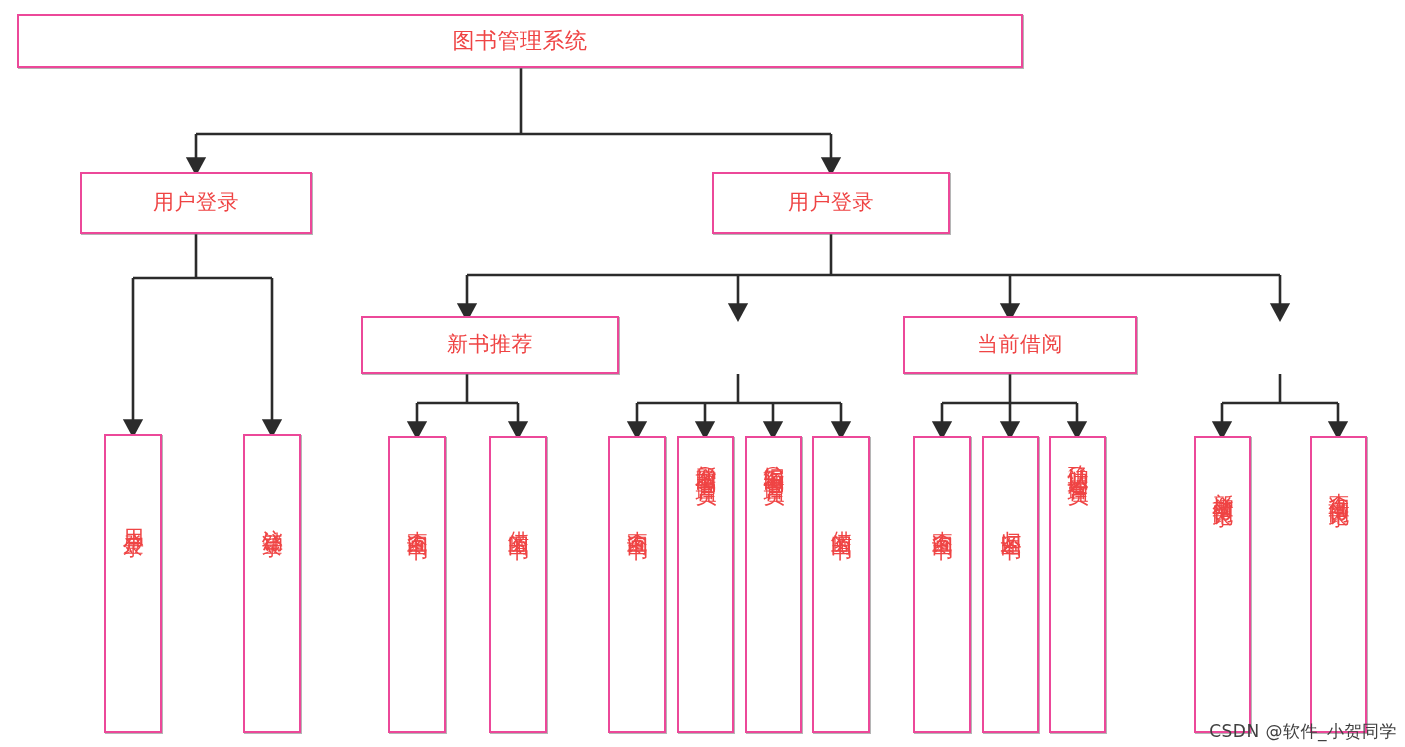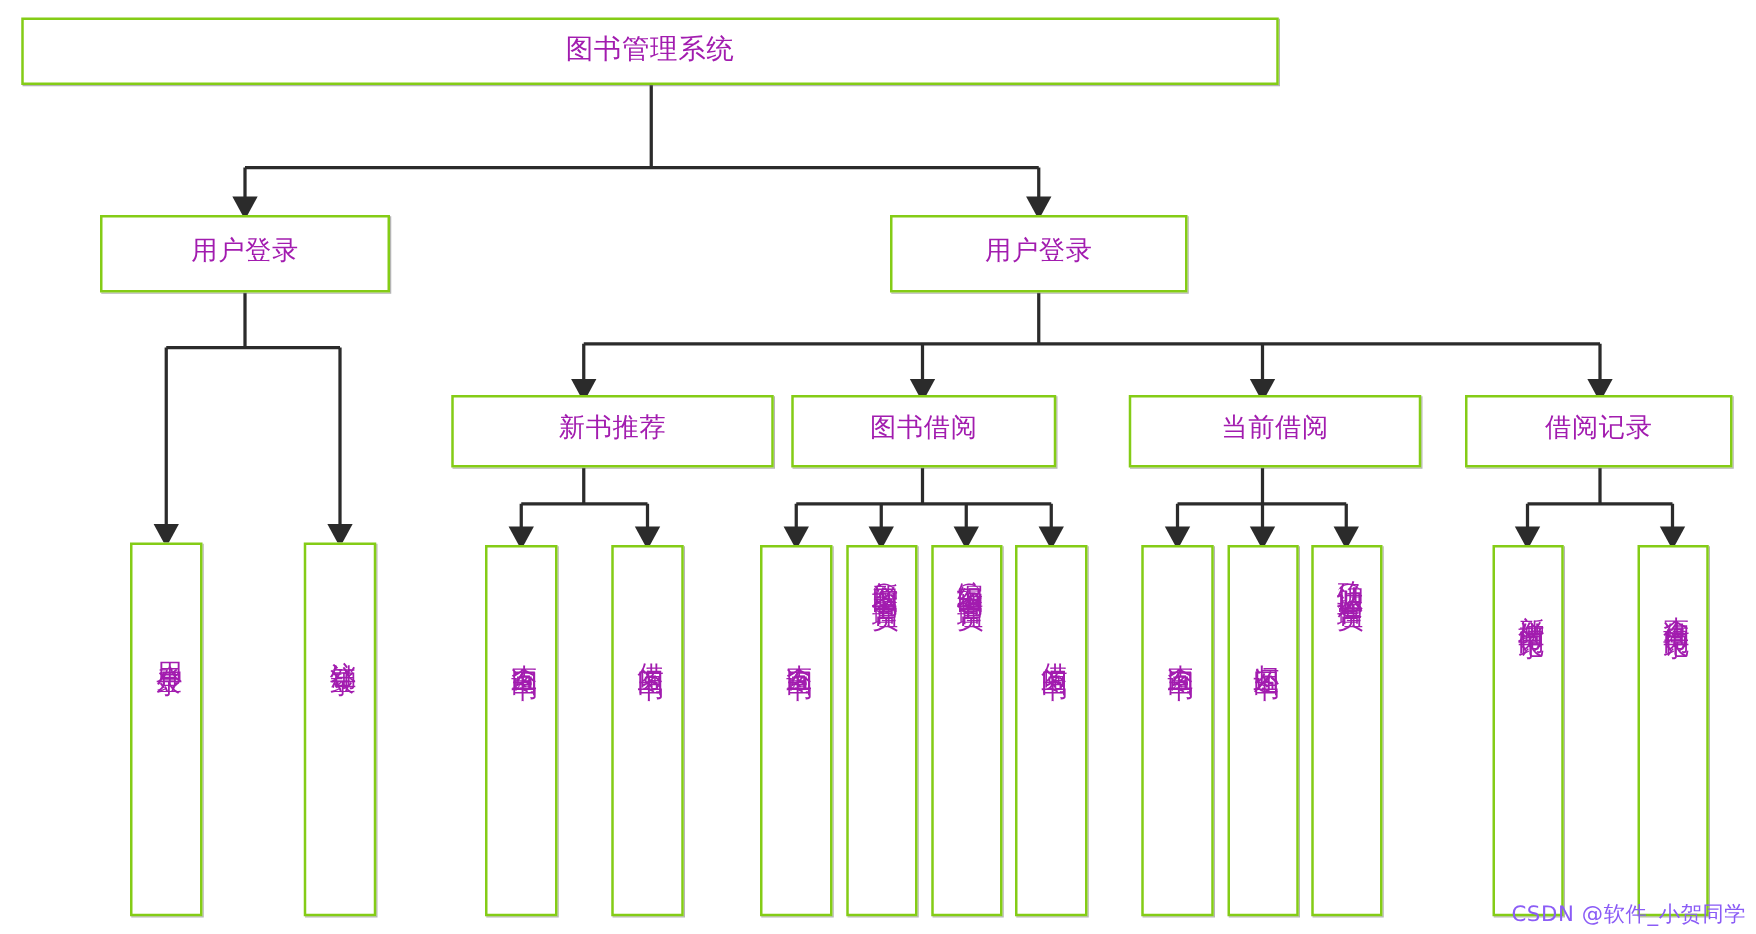--- a/index.html
+++ b/index.html
@@ -23,27 +23,26 @@
     left: 0;
     top: 0;
     width: 1405px;
     height: 747px;
     pointer-events: none;
   }
   .node {
     position: absolute;
     box-sizing: border-box;
     background: #ffffff;
-    border: 2px solid #84cc16;
+    border: 2px solid #ec4899;
     box-shadow: 1px 1px 0 rgba(120,120,120,0.55);
     display: flex;
     align-items: center;
     justify-content: center;
-    color: #a21caf;
-    font-family: Liberation Mono, monospace;
+    color: #ef4444;
   }
   .node .label {
     display: block;
     text-align: center;
     line-height: 1.12;
     white-space: nowrap;
   }
   
   .node.horiz .label {
     writing-mode: horizontal-tb;
@@ -65,21 +64,21 @@
     font-size: 21px;
     line-height: 1.0;
     letter-spacing: 3px;
     white-space: nowrap;
   }
   #watermark {
     position: absolute;
     right: 8px;
     bottom: 4px;
     font-size: 17px;
-    color: #8b5cf6;
+    color: #404040;
     letter-spacing: 0.5px;
     white-space: nowrap;
     user-select: none;
   }
 </style>
 </head>
 <body>
 
 <div id="diagram-root">
 
@@ -142,31 +141,25 @@
   </div>
 
   <div class="node horiz" style="left:712px; top:172px; width:238px; height:62px;">
     <span class="label">用户登录</span>
   </div>
 
   <div class="node horiz" style="left:361px; top:316px; width:258px; height:58px;">
     <span class="label">新书推荐</span>
   </div>
 
-  <div class="node horiz" style="left:633px; top:316px; width:212px; height:58px;">
-    <span class="label">图书借阅</span>
-  </div>
 
   <div class="node horiz" style="left:903px; top:316px; width:234px; height:58px;">
     <span class="label">当前借阅</span>
   </div>
 
-  <div class="node horiz" style="left:1172px; top:316px; width:214px; height:58px;">
-    <span class="label">借阅记录</span>
-  </div>
 
   <div class="node vert" style="left:104px; top:434px; width:58px; height:299px; padding-top:76px;">
     <span class="label">用户登录</span>
   </div>
 
   <div class="node vert" style="left:243px; top:434px; width:58px; height:299px; padding-top:76px;">
     <span class="label">注销登录</span>
   </div>
 
   <div class="node vert" style="left:388px; top:436px; width:58px; height:297px; padding-top:76px;">

